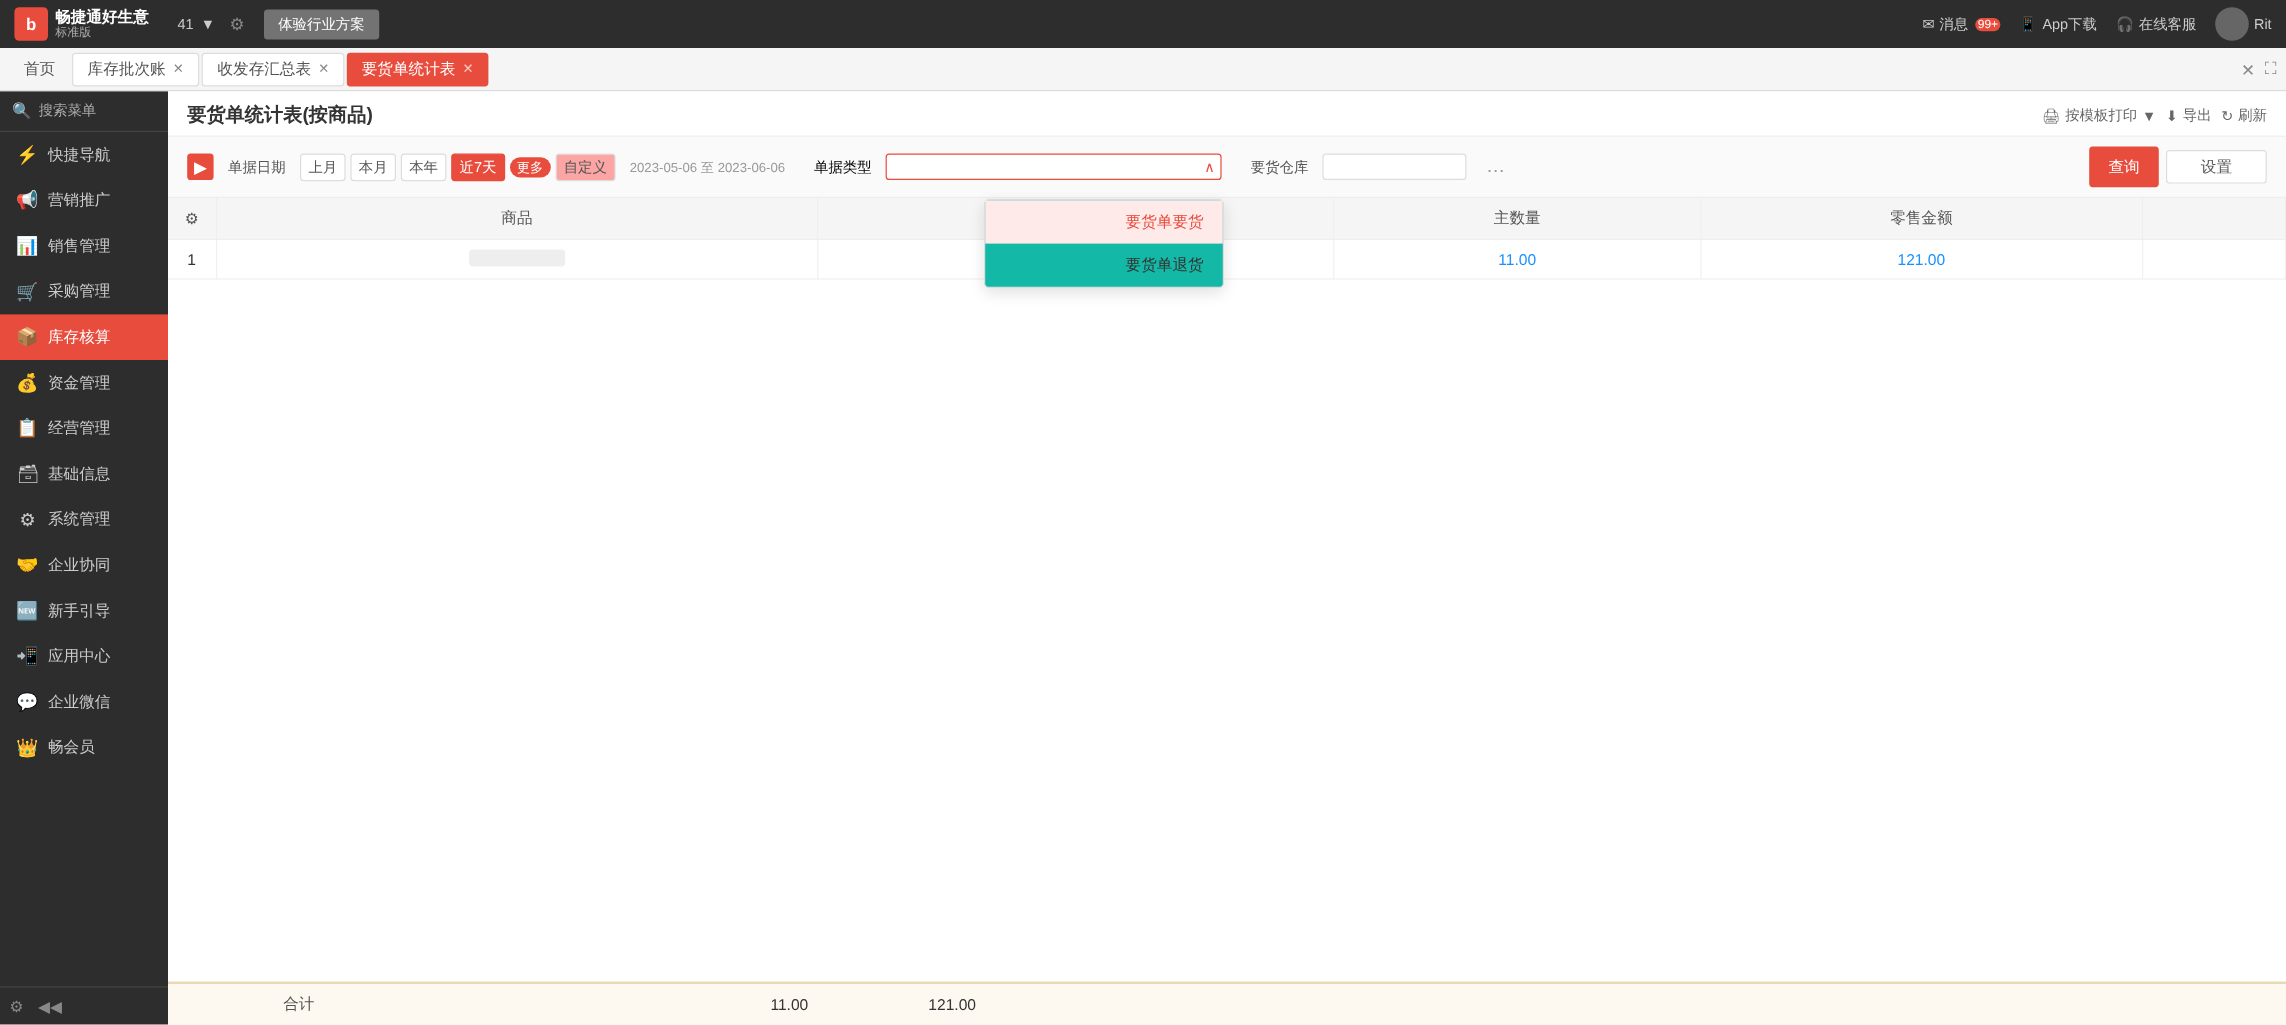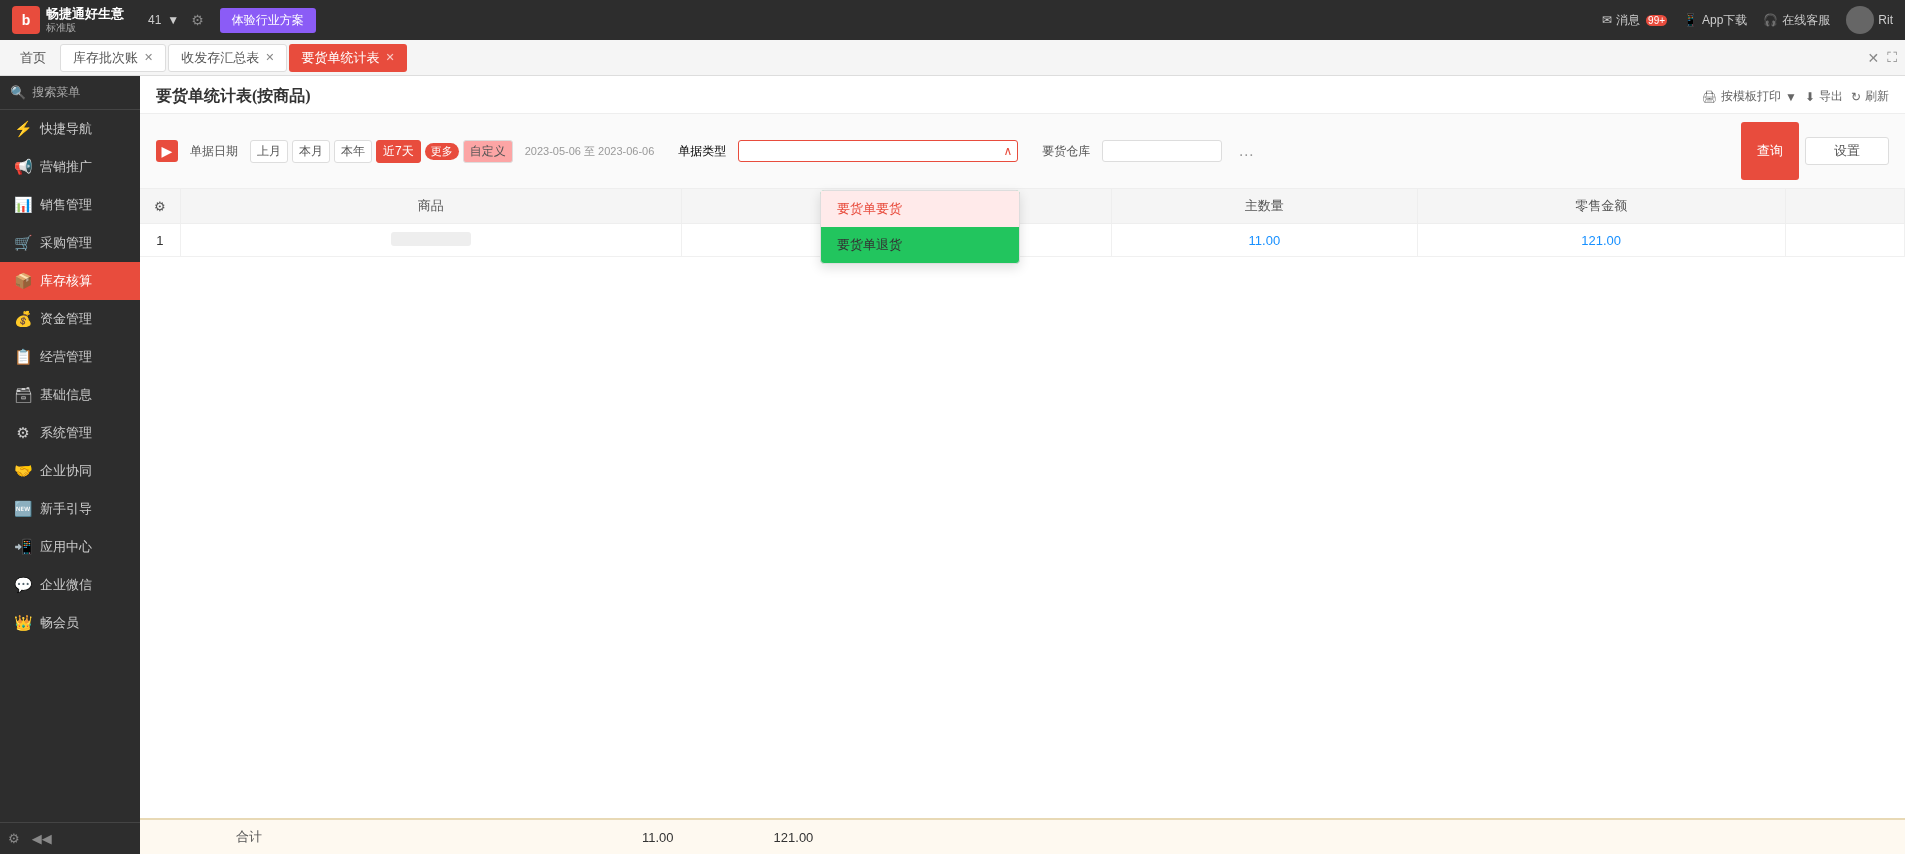--- a/index.html
+++ b/index.html
@@ -98,21 +98,21 @@
     }
 
     
     .page-header {
       padding: 10px 16px 6px;
       border-bottom: 1px solid #eee;
       display: flex;
       align-items: center;
       justify-content: space-between;
     }
-    .page-title { font-size: 16px; font-weight: bold; color: #333; font-family: Liberation Serif, serif; }
+    .page-title { font-size: 16px; font-weight: bold; color: #333; }
     .page-actions { display: flex; align-items: center; gap: 8px; }
     .action-btn { display: flex; align-items: center; gap: 4px; color: #666; font-size: 12px; cursor: pointer; }
 
     
     .filter-area {
       padding: 8px 16px;
       background: #fafafa;
       border-bottom: 1px solid #eee;
       display: flex;
       align-items: center;
@@ -170,47 +170,48 @@
       outline: none;
       width: 120px;
       color: #333;
     }
     .more-btn { color: #999; font-size: 16px; cursor: pointer; margin-left: 4px; }
     .query-btn {
       background: #e84c3d;
       color: #fff;
       border: none;
       border-radius: 3px;
-      padding: 20px 16px;
+      padding: 8px 16px;
       font-size: 13px;
       cursor: pointer;
       white-space: nowrap;
     }
     .set-btn {
       background: #fff;
       color: #555;
       border: 1px solid #ddd;
       border-radius: 3px;
       padding: 4px 28px;
       font-size: 13px;
       cursor: pointer;
       white-space: nowrap;
     }
 
     
     .dropdown-menu {
       position: absolute;
       top: calc(100% + 2px);
       left: 680px;
-      background: #22c55e;
+      background: #14b8a6;
       border: 1px solid #ddd;
       border-radius: 4px;
       box-shadow: 0 4px 12px rgba(0,0,0,0.12);
       width: 200px;
       z-index: 100;
+      text-align: right;
     }
     .dropdown-item {
       padding: 9px 16px;
       font-size: 13px;
       color: #333;
       cursor: pointer;
     }
     .dropdown-item.selected { background: #ffeaea; color: #e84c3d; }
 
     
@@ -267,21 +268,21 @@
       <div class="logo-text">
         <div class="main">畅捷通好生意</div>
         <div class="sub">标准版</div>
       </div>
     </div>
     <div style="margin-left:16px; display:flex; align-items:center; gap:6px; color:#ccc; font-size:12px;">
       <span>41</span>
       <span>▼</span>
     </div>
     <div style="color:#888; font-size:14px; cursor:pointer; margin-left:4px;">⚙</div>
-    <button style="background:#8b5cf6; color:#fff; border:none; border-radius:3px; padding:4px 12px; font-size:12px; cursor:pointer; margin-left:8px;">体验行业方案</button>
+    <button style="background:#737373; color:#fff; border:none; border-radius:3px; padding:4px 12px; font-size:12px; cursor:pointer; margin-left:8px;">体验行业方案</button>
   </div>
   <div class="top-header-right">
     <div class="top-right-item">
       <span>✉</span>
       <span>消息</span>
       <span class="badge">99+</span>
     </div>
     <div class="top-right-item">
       <span>📱</span>
       <span>App下载</span>

